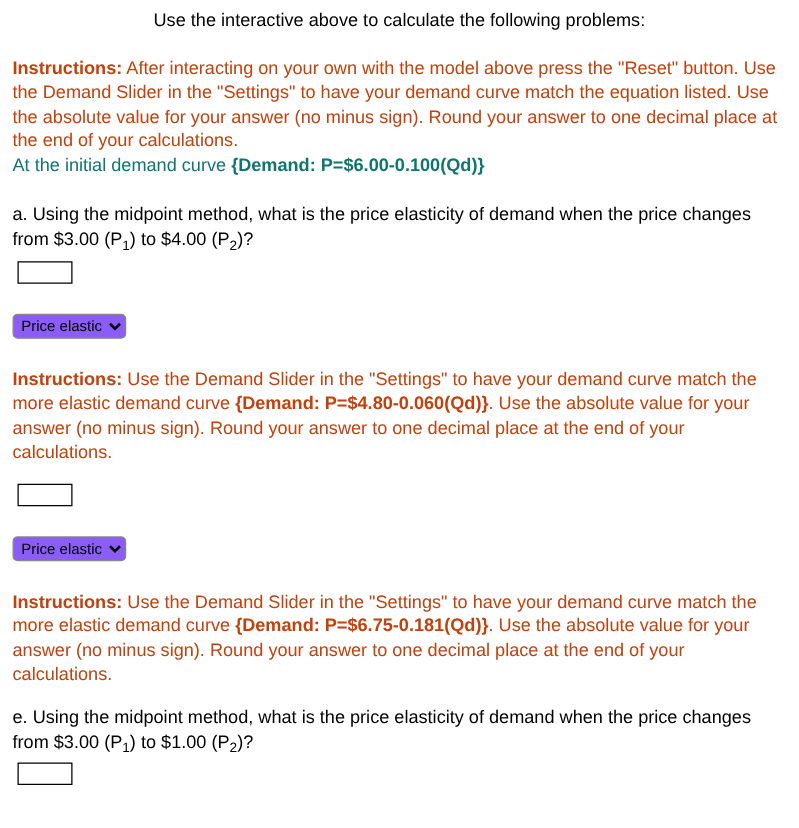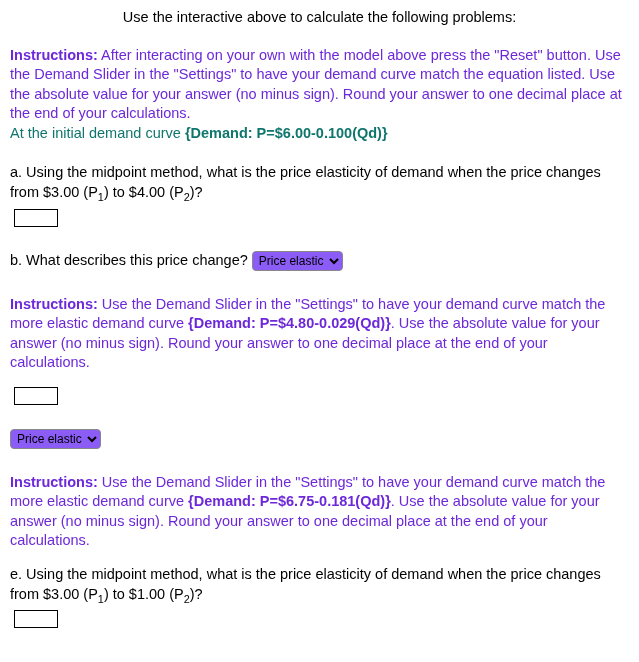--- a/index.html
+++ b/index.html
@@ -7,21 +7,21 @@
       font-family: Arial, Helvetica, sans-serif;
       width: 639px;
       height: 662px;
       padding: 8px 10px;
       font-size: 14.5px;
       line-height: 1.35;
       color: #000;
       background: #fff;
     }
     .para { margin-bottom: 14px; }
-    .blue { color: #6d28d9; }
+    .blue { color: #c2410c; }
     .bold { font-weight: bold; }
     .black { color: #0f766e; }
     .question-row {
       display: flex;
       align-items: center;
       flex-wrap: wrap;
       gap: 4px;
       margin-bottom: 24px;
     }
     .question-text { display: inline; }
@@ -59,28 +59,27 @@
 <div style="height:12px"></div>
 
 <div class="question-row">
   <span class="question-text">
     <span>a.  Using the midpoint method, what is the price elasticity of demand when the price changes from $3.00 (P</span><span class="sub">1</span><span>) to $4.00 (P</span><span class="sub">2</span><span>)?</span>
   </span>
   <span class="input-box"></span>
 </div>
 
 <div class="question-row">
-  <span>b. What describes this price change?</span>
   <select class="dropdown">
     <option>Price elastic</option>
   </select>
 </div>
 
 <div class="para">
-  <span class="blue bold">Instructions:</span><span class="blue"> Use the Demand Slider in the "Settings" to have your demand curve match the more elastic demand curve </span><span class="blue bold">{Demand: P=$4.80-0.029(Qd)}</span><span class="blue">.  Use the absolute value for your answer (no minus sign).   Round your answer to one decimal place at the end of your calculations.</span>
+  <span class="blue bold">Instructions:</span><span class="blue"> Use the Demand Slider in the "Settings" to have your demand curve match the more elastic demand curve </span><span class="blue bold">{Demand: P=$4.80-0.060(Qd)}</span><span class="blue">.  Use the absolute value for your answer (no minus sign).   Round your answer to one decimal place at the end of your calculations.</span>
 </div>
 
 <div class="question-row">
   <span class="input-box"></span>
 </div>
 
 <div class="question-row">
   <select class="dropdown">
     <option>Price elastic</option>
   </select>

